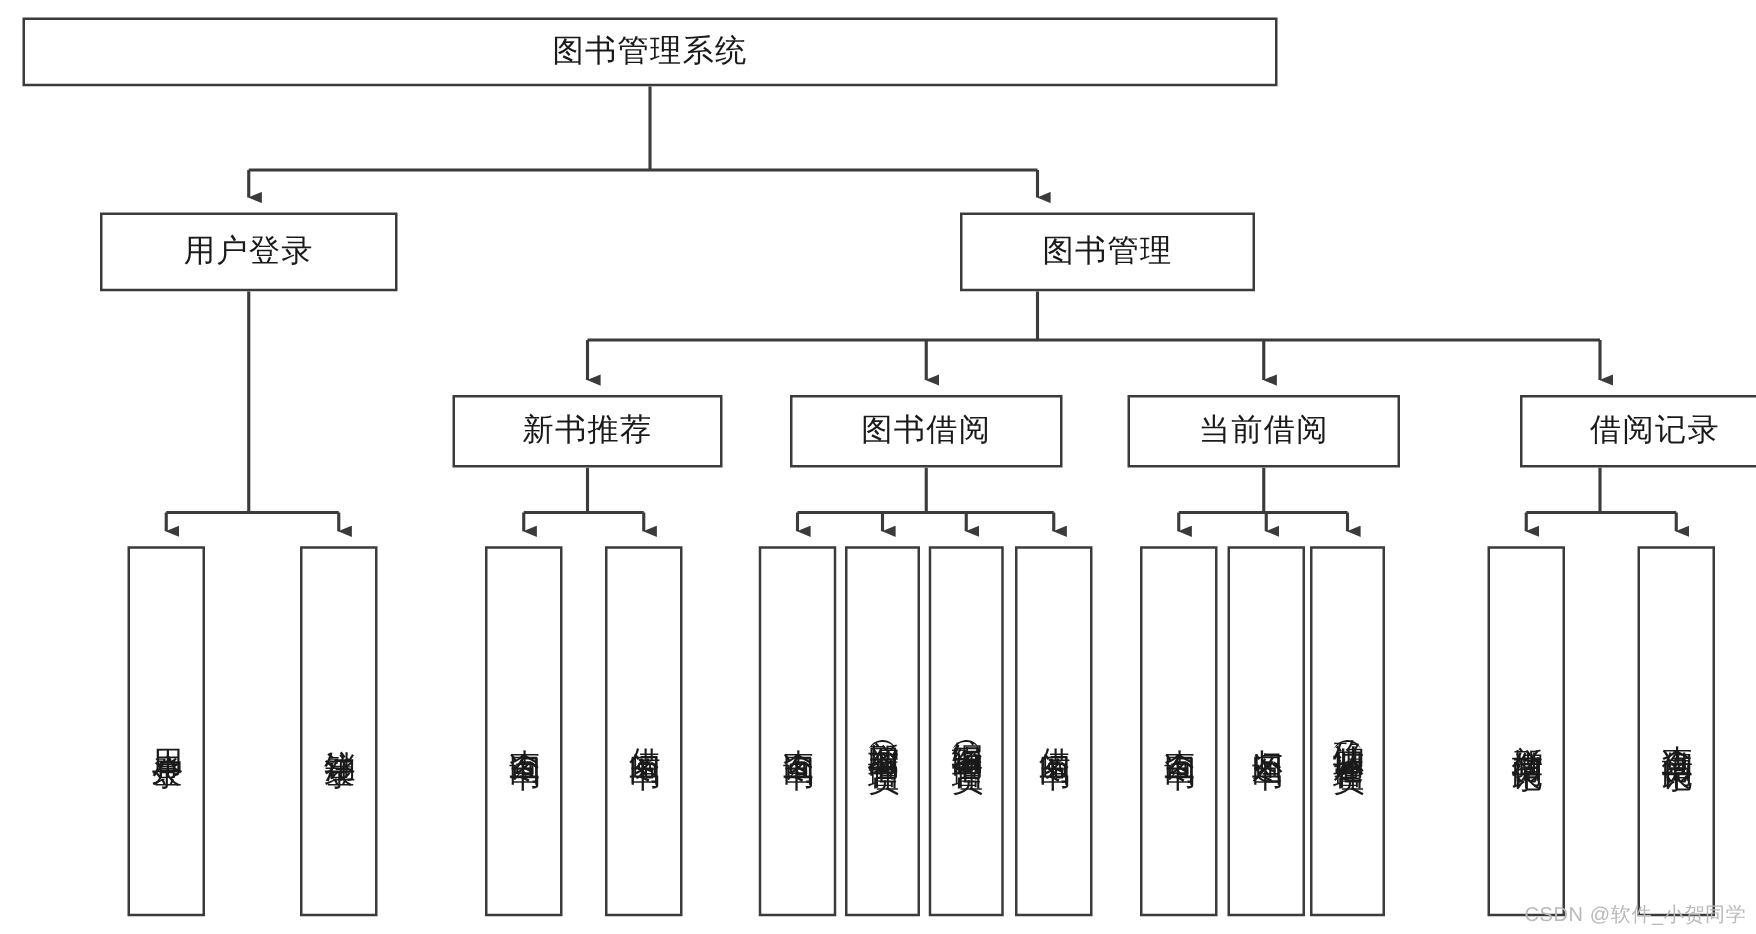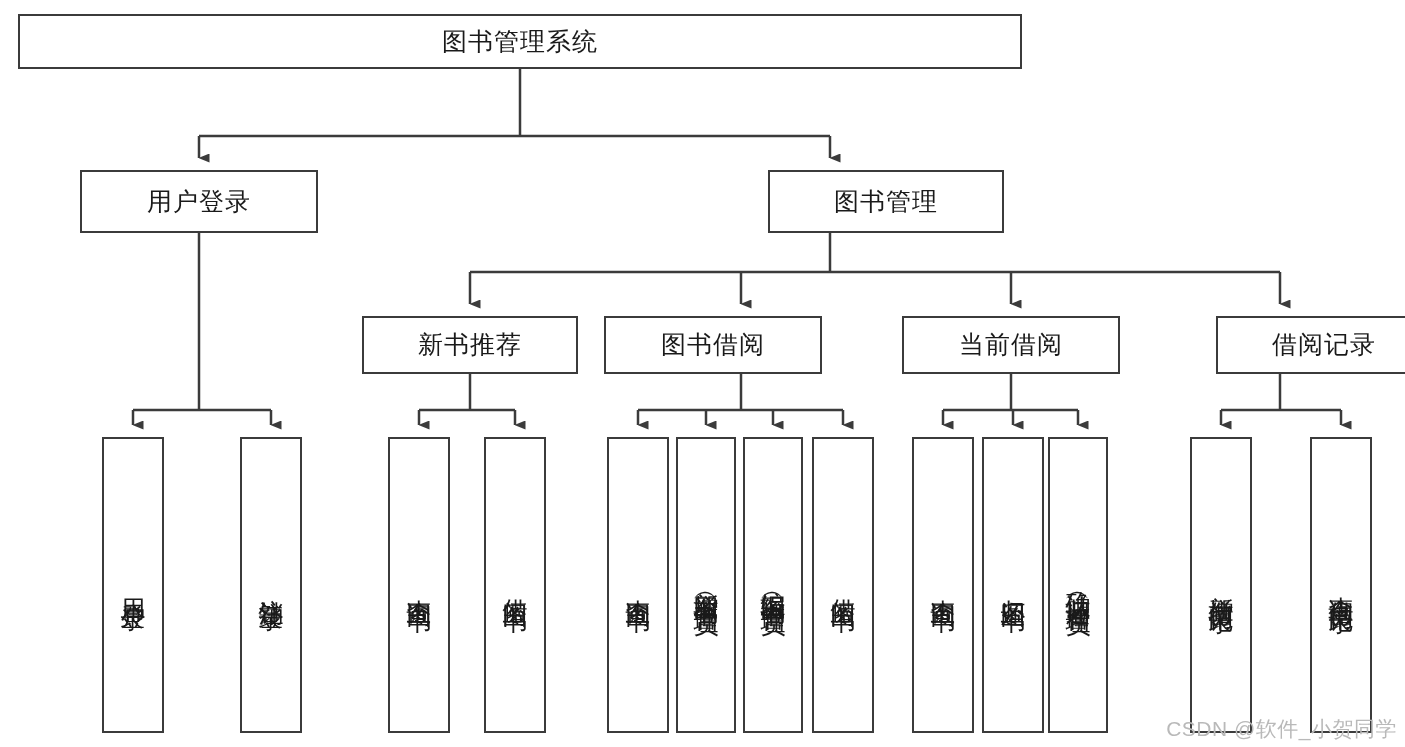--- a/index.html
+++ b/index.html
@@ -53,21 +53,21 @@
   }
   .node.vert .label {
     writing-mode: vertical-rl;
     text-orientation: upright;
     white-space: nowrap;
   }
   .watermark {
     position: absolute;
     right: 8px;
     bottom: 4px;
-    font-size: 21px;
+    font-size: 16px;
     color: #b9b9b9;
     letter-spacing: 0.5px;
     z-index: 5;
     white-space: nowrap;
   }
 </style>
 </head>
 <body>
 
 <div id="canvas">
@@ -121,21 +121,21 @@
       </div>
       <div class="node horiz" style="left: 80px; top: 170px; width: 238px; height: 63px;">
         <span class="label">用户登录</span>
       </div>
       <div class="node horiz" style="left: 744px; top: 170px; width: 236px; height: 63px; margin-left: 24px;">
         <span class="label">图书管理</span>
       </div>
       <div class="node horiz" style="left: 362px; top: 316px; width: 216px; height: 58px; justify-content: center;">
         <span class="label">新书推荐</span>
       </div>
-      <div class="node horiz" style="left: 604px; top: 316px; width: 218px; height: 58px;">
+      <div class="node horiz" style="left: 632px; top: 316px; width: 218px; height: 58px;">
         <span class="label">图书借阅</span>
       </div>
       <div class="node horiz" style="left: 902px; top: 316px; width: 218px; height: 58px; justify-content: center;">
         <span class="label">当前借阅</span>
       </div>
       <div class="node horiz" style="left: 1216px; top: 316px; width: 216px; height: 58px;">
         <span class="label">借阅记录</span>
       </div>
       <div class="node vert" style="left: 102px; top: 437px; width: 62px; height: 296px;">
         <span class="label">用户登录</span>

